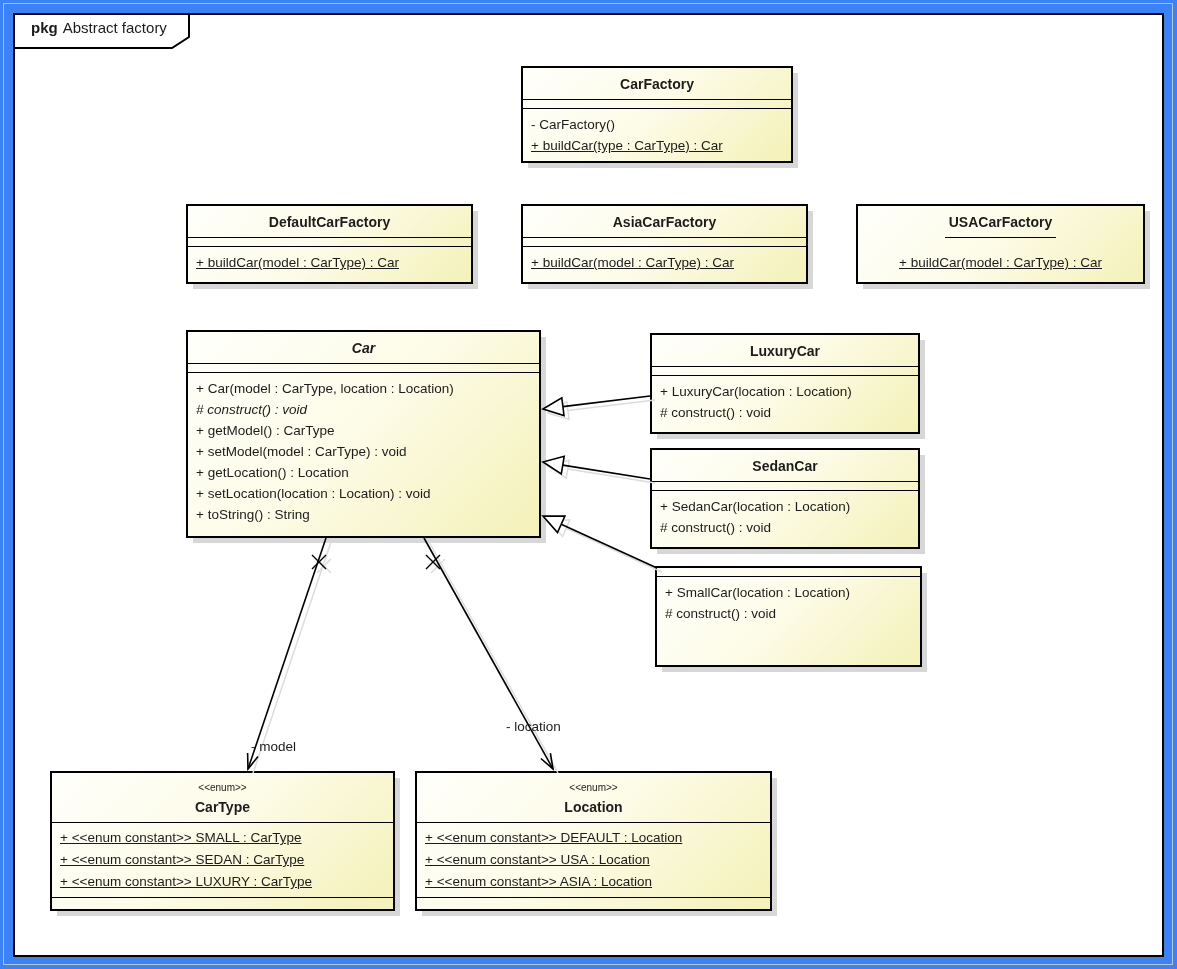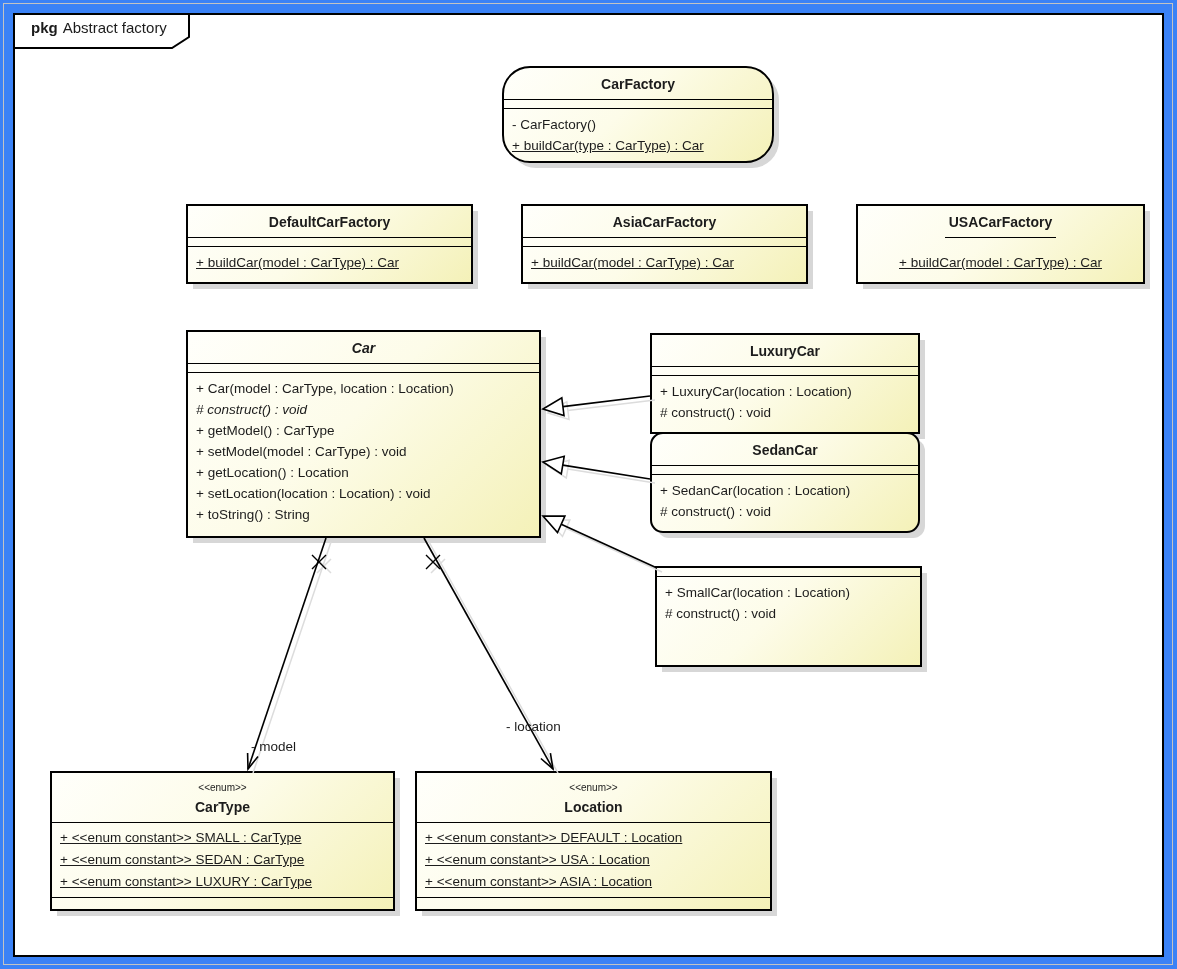--- a/index.html
+++ b/index.html
@@ -45,21 +45,21 @@
   <div id="outer-border"></div>
   <div id="pkg-frame"></div>
 
   <svg id="pkg-tab" width="178" height="36" viewBox="0 0 178 36">
     <path d="M1,1 H176 V24 L159,35 H1 Z" fill="#ffffff" stroke="#000000" stroke-width="2"></path>
   </svg>
   <div id="pkg-tab-text">
     <span class="kw">pkg</span><span>Abstract factory</span>
   </div>
 
-  <div class="box" style="left:502px;top:66px;width:268px;height:93px;border-radius:28px;">
+  <div class="box" style="left:521px;top:66px;width:268px;height:93px;">
     <div class="title">CarFactory</div>
     <div class="attrs"></div>
     <div class="members">
       <div class="m">- CarFactory()</div>
       <div class="m u">+ buildCar(type : CarType) : Car</div>
     </div>
   </div>
 
   <div class="box" style="left:186px;top:204px;width:283px;height:76px;">
     <div class="title">DefaultCarFactory</div>
@@ -101,21 +101,21 @@
 
   <div class="box" style="left:650px;top:333px;width:266px;height:97px;">
     <div class="title">LuxuryCar</div>
     <div class="attrs"></div>
     <div class="members">
       <div class="m">+ LuxuryCar(location : Location)</div>
       <div class="m"># construct() : void</div>
     </div>
   </div>
 
-  <div class="box" style="left:650px;top:432px;width:266px;height:97px;border-radius:13px;">
+  <div class="box" style="left:650px;top:448px;width:266px;height:97px;">
     <div class="title">SedanCar</div>
     <div class="attrs"></div>
     <div class="members">
       <div class="m">+ SedanCar(location : Location)</div>
       <div class="m"># construct() : void</div>
     </div>
   </div>
 
   <div class="box" style="left:655px;top:566px;width:263px;height:97px;">
     <div class="attrs"></div>

